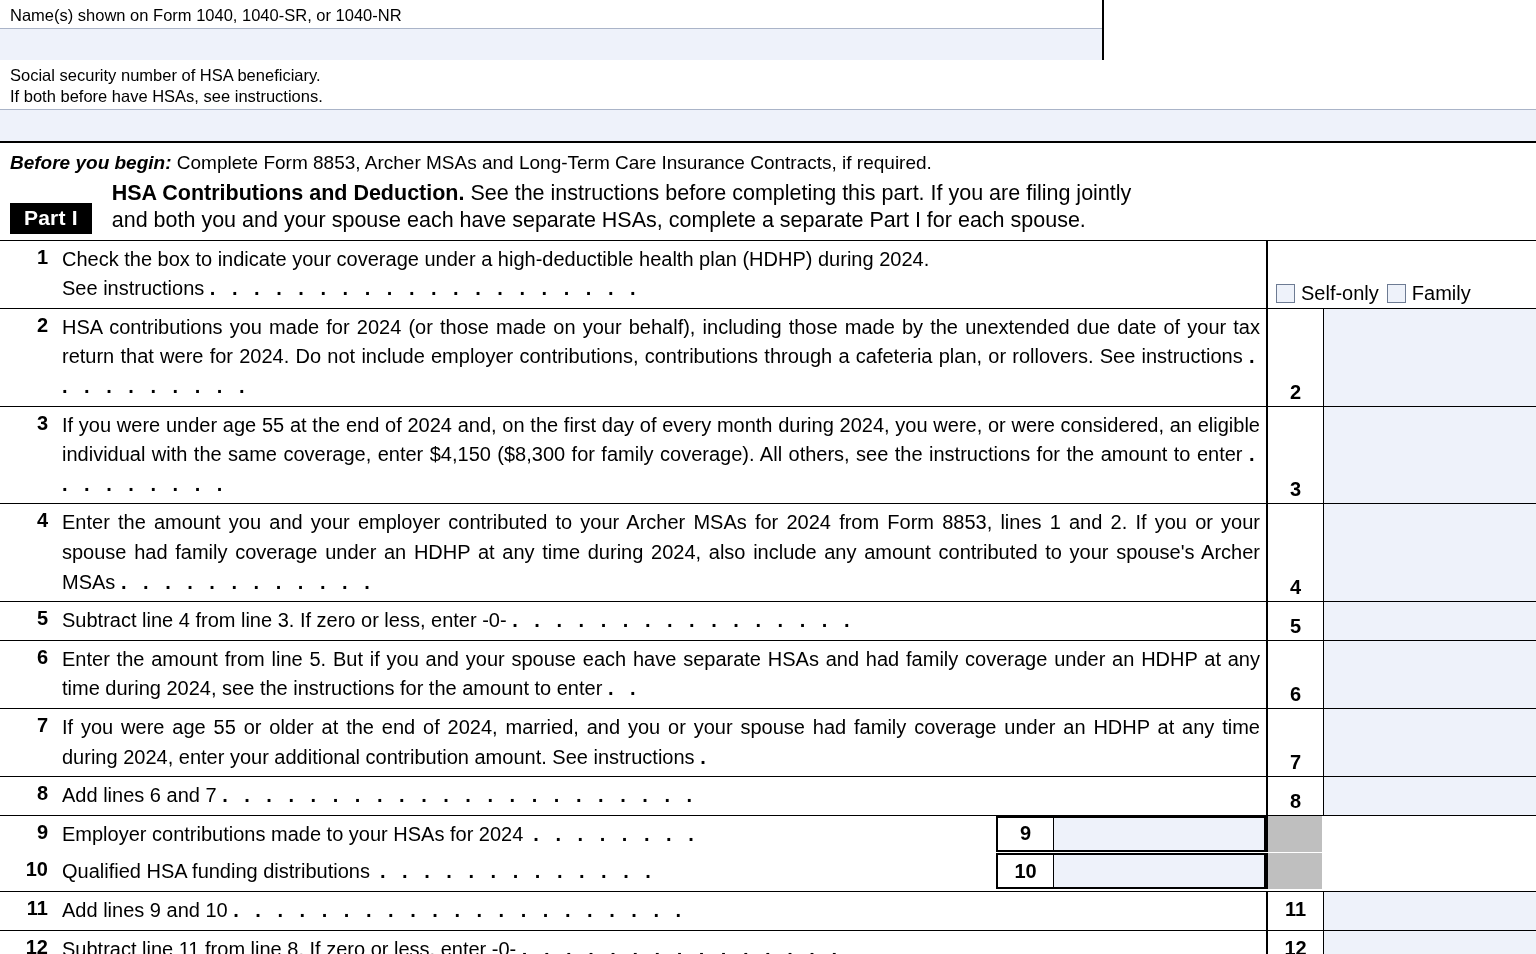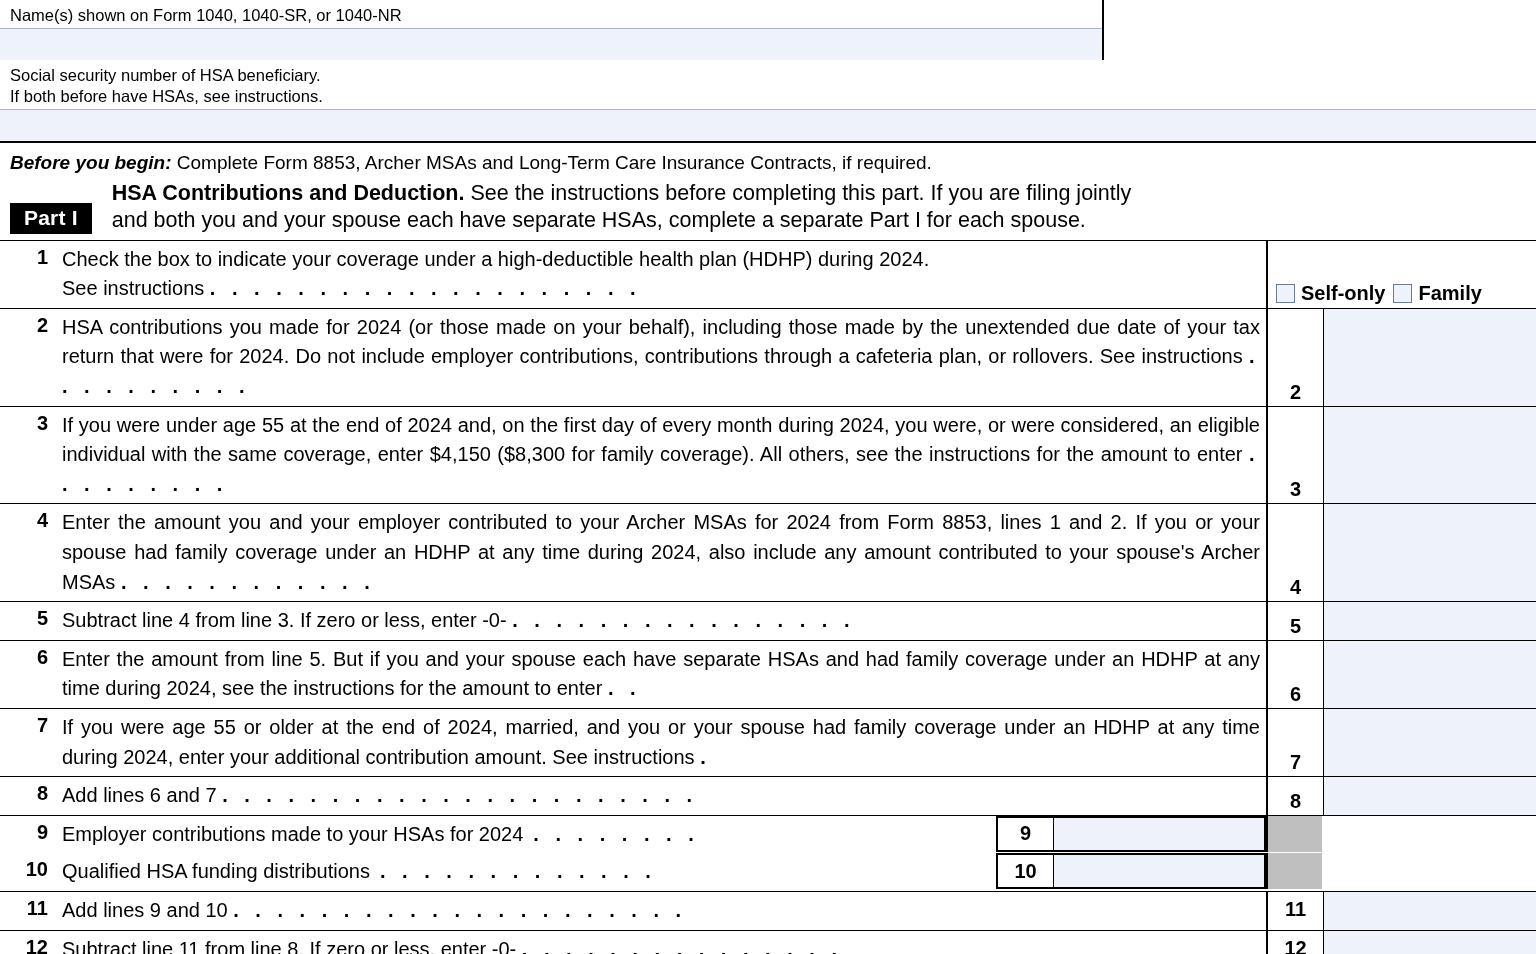--- a/index.html
+++ b/index.html
@@ -149,21 +149,20 @@
 
   
   .cb-area {
     width: 270px;
     min-width: 270px;
     display: flex;
     align-items: flex-end;
     border-left: 2px solid #000;
     box-sizing: border-box;
     padding-bottom: 3px;
-    font-weight: bold;
   }
   .cb-wrap {
     display: flex;
     align-items: center;
     font-size: 20px;
     white-space: nowrap;
   }
   .cb {
     width: 17px;
     height: 17px;

